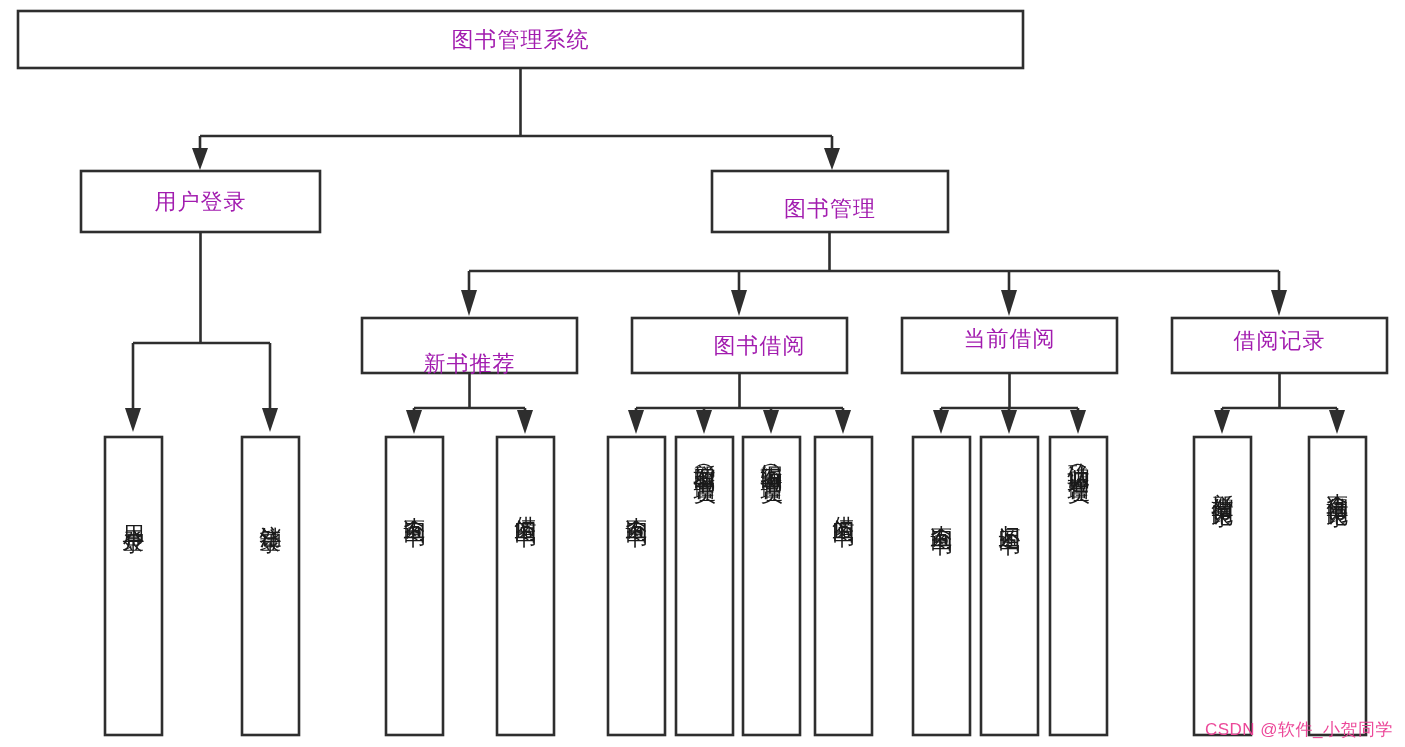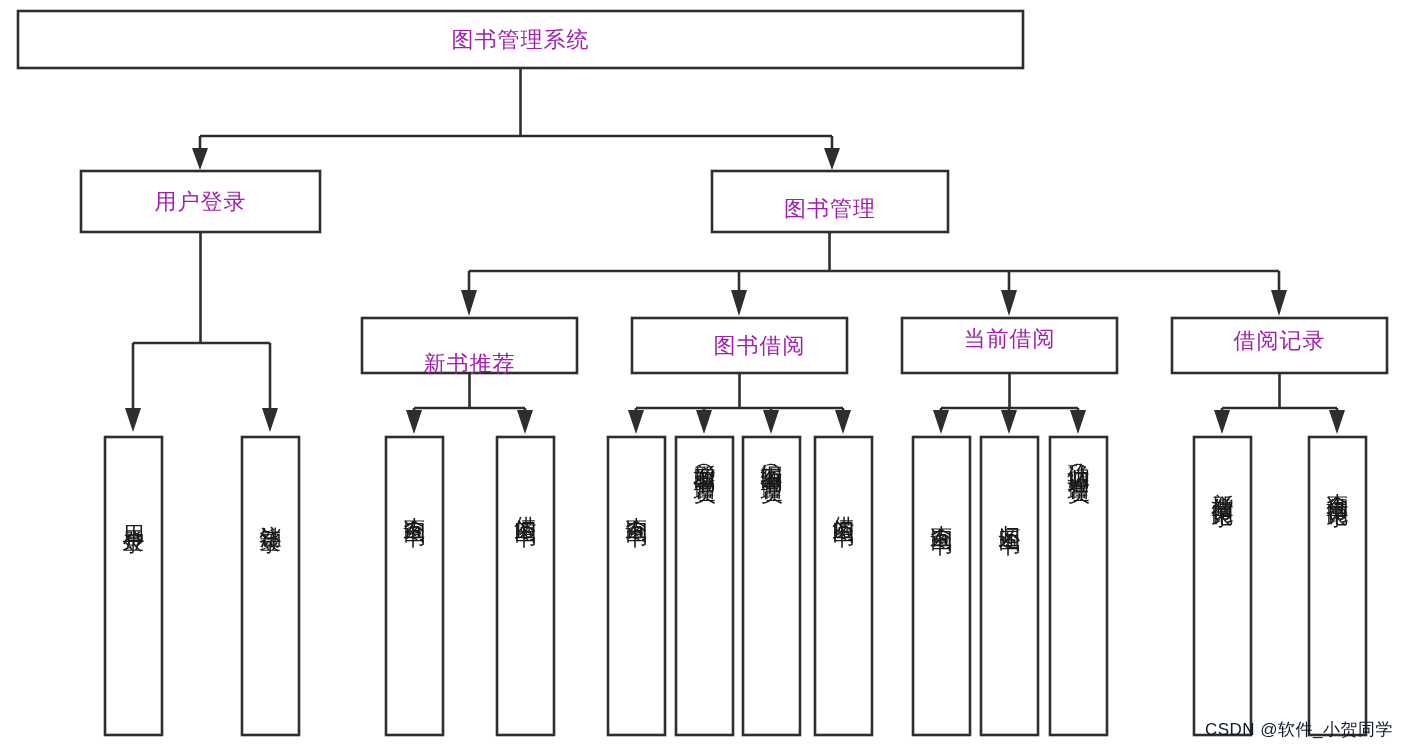--- a/index.html
+++ b/index.html
@@ -72,21 +72,21 @@
     color: #a21caf;
     white-space: nowrap;
     letter-spacing: 1px;
   }
   .watermark {
     position: absolute;
     right: 12px;
     bottom: 6px;
     font-family: "Liberation Sans", "DejaVu Sans", sans-serif;
     font-size: 17px;
-    color: #0f172a;
+    color: #ec4899;
     letter-spacing: 0.5px;
     white-space: nowrap;
     pointer-events: none;
   }
 </style>
 </head>
 <body>
 
 <div id="diagram-root">
 

